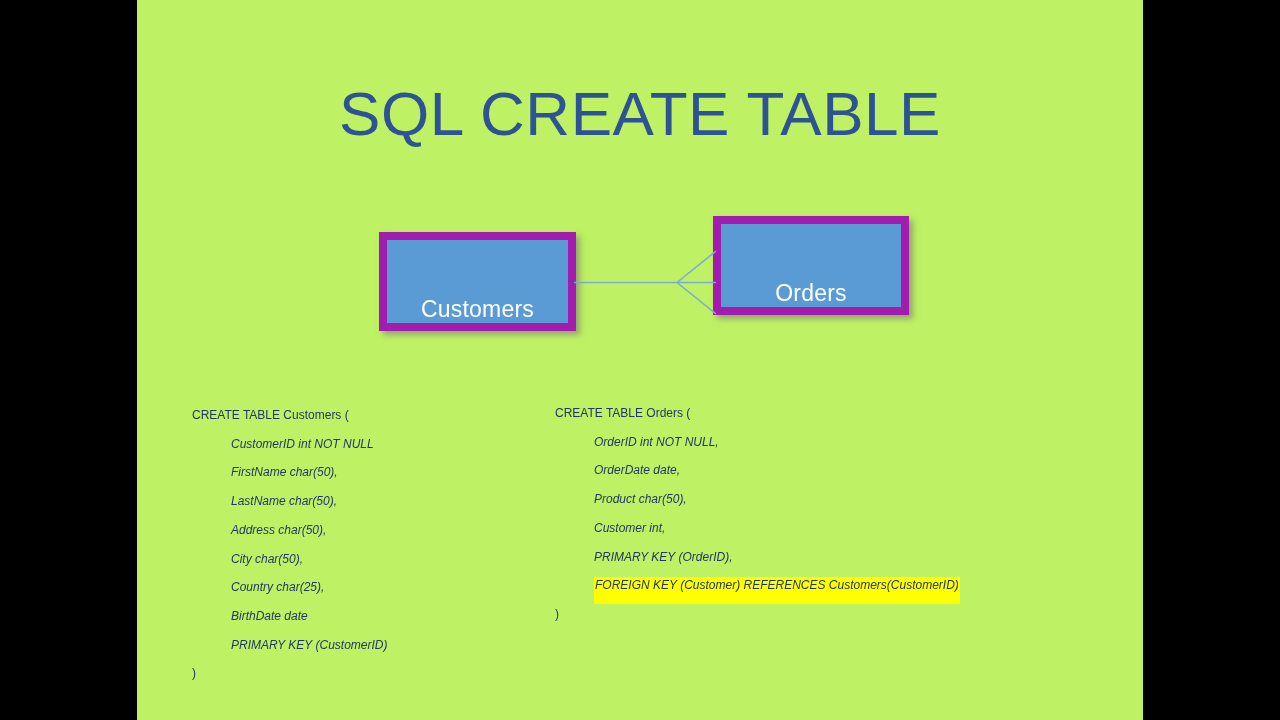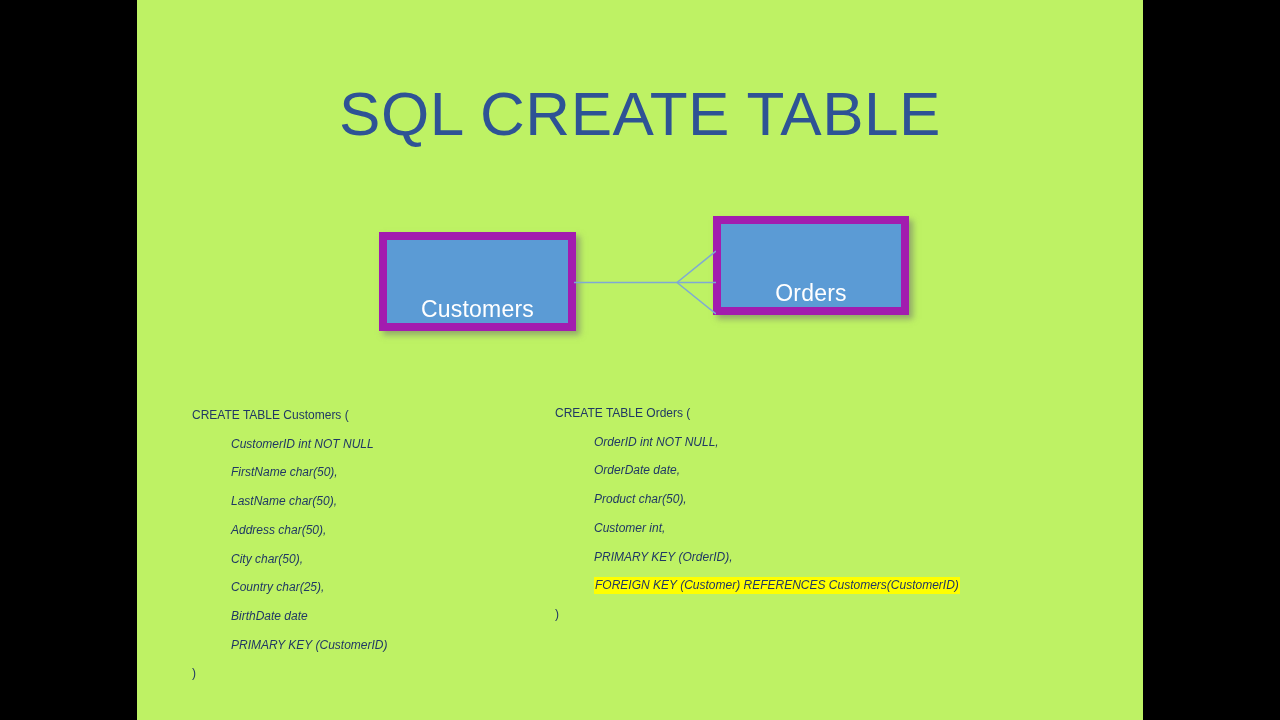--- a/index.html
+++ b/index.html
@@ -121,21 +121,21 @@
   }
   .sql-line {
     white-space: pre;
   }
   .sql-line.indented {
     padding-left: 39px;
     font-style: italic;
   }
   .sql-line .hl {
     background: #FFFF00;
-    padding: 1px 1px 2px 1px;
+    padding: 1px 1px 12px 1px;
   }
 </style>
 </head>
 <body>
 
 <div id="stage">
 
   <div class="letterbox-bar left"></div>
   <div class="letterbox-bar right"></div>
 

